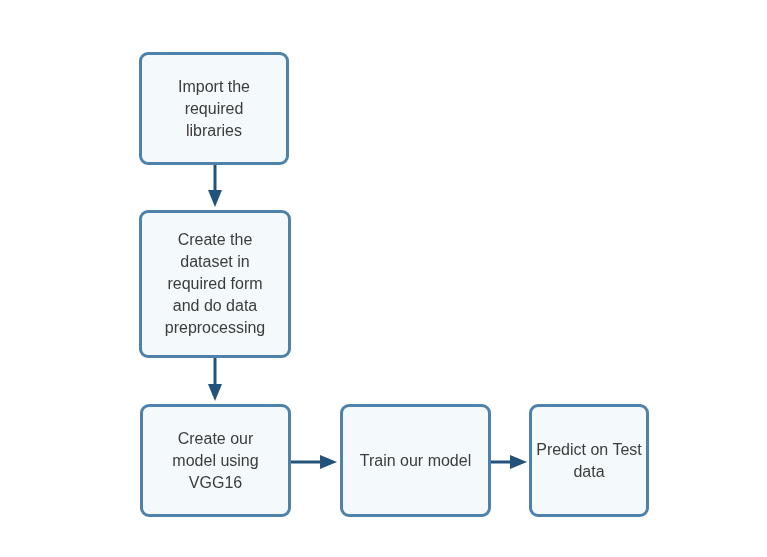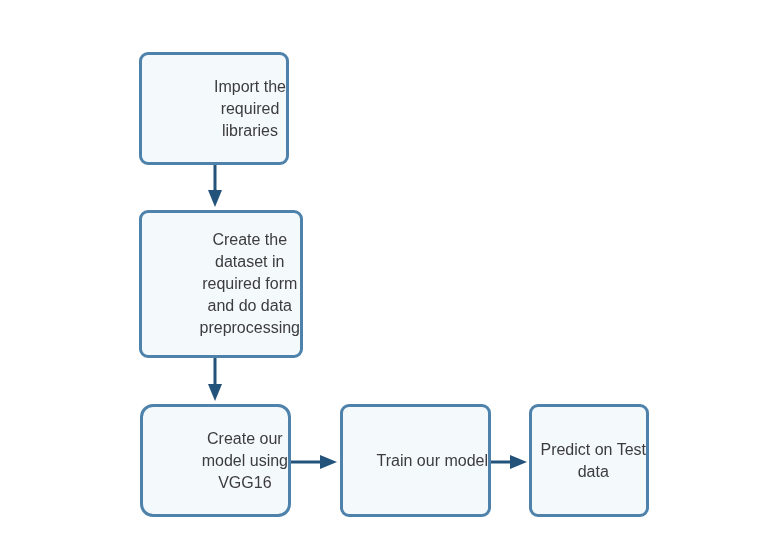--- a/index.html
+++ b/index.html
@@ -23,33 +23,33 @@
     overflow: hidden;
   }
   .node {
     position: absolute;
     box-sizing: border-box;
     background: var(--box-fill);
     border: 3px solid var(--box-border);
     border-radius: 9px;
     display: flex;
     align-items: center;
-    justify-content: flex-end;
+    justify-content: center;
     text-align: center;
   }
   .node-label {
     color: var(--text);
     font-size: 16px;
     line-height: 22px;
     white-space: pre-line;
   }
   
   .node-1 { left: 139px; top: 52px;  width: 150px; height: 113px; }
-  .node-2 { left: 139px; top: 210px; width: 164px; height: 148px; }
-  .node-3 { left: 140px; top: 404px; width: 151px; height: 113px; border-radius: 13px; }
+  .node-2 { left: 139px; top: 210px; width: 152px; height: 148px; }
+  .node-3 { left: 140px; top: 404px; width: 151px; height: 113px; }
   .node-4 { left: 340px; top: 404px; width: 151px; height: 113px; }
   .node-5 { left: 529px; top: 404px; width: 120px; height: 113px; }
 
   .edges {
     position: absolute;
     left: 0;
     top: 0;
     width: 767px;
     height: 557px;
     pointer-events: none;

